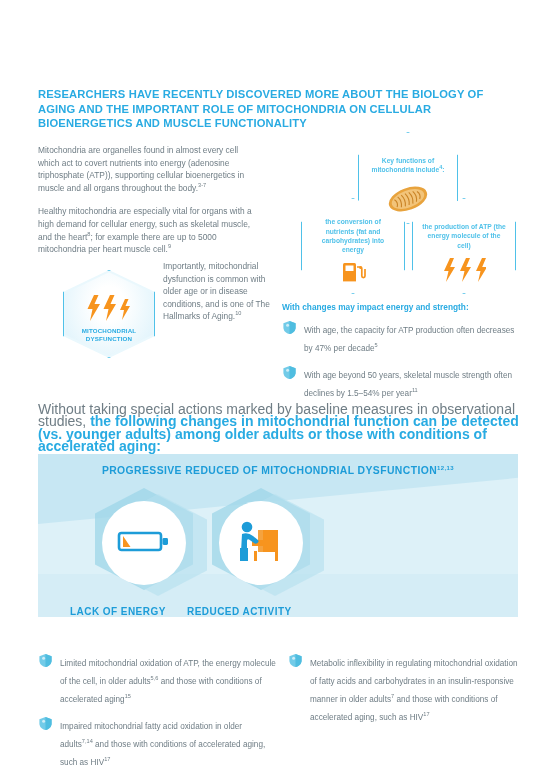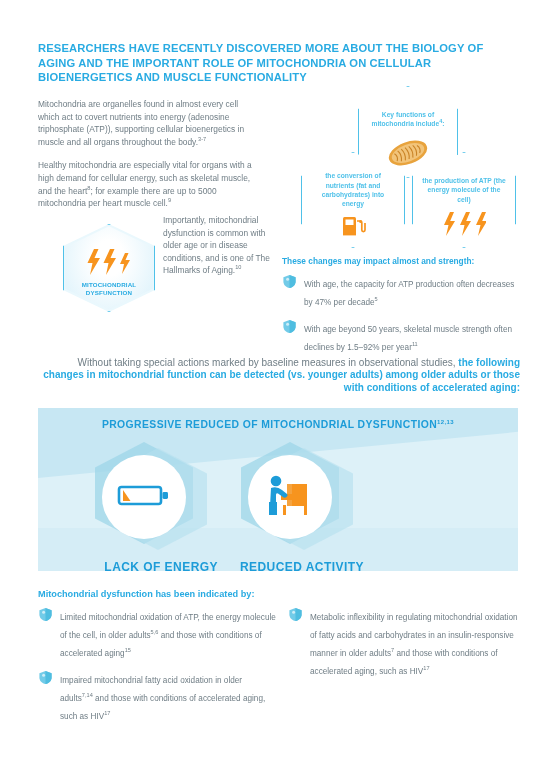--- a/index.html
+++ b/index.html
@@ -2,21 +2,21 @@
 <html><head>
 <meta charset="utf-8">
 <style>
   html,body{margin:0;padding:0;}
   body{
     width:550px;height:777px;overflow:hidden;
     background:#ffffff;
     font-family:"Liberation Sans", sans-serif;
     color:#6d7b82;
   }
-  .page{position:relative;width:550px;height:632px;}
+  .page{position:relative;width:550px;height:632px;margin-top:46px;}
 
   
   .title{
     position:absolute;left:38px;top:41px;width:480px;
     color:#29abe2;font-weight:bold;font-size:11.2px;line-height:14.6px;
     letter-spacing:0.15px;text-transform:uppercase;
   }
 
   
   .para{
@@ -86,21 +86,21 @@
   }
   .bullets{list-style:none;margin:0;padding:0;}
   .bullet{position:relative;padding-left:22px;margin-bottom:9px;}
   .bullet .btxt{font-size:8.2px;line-height:12px;color:#6f7d85;}
   .shield{position:absolute;left:0;top:1px;width:15px;height:15px;}
   #impact-list{position:absolute;left:282px;top:273px;width:238px;}
 
   
   #without{
     position:absolute;left:38px;top:357px;width:482px;
-    font-size:10px;line-height:12.4px;color:#6f7d85;text-align:right;
+    font-size:14px;line-height:12.4px;color:#6f7d85;
   }
   #without b{color:#29abe2;}
 
   
   #panel{
     position:absolute;left:38px;top:408px;width:480px;height:163px;
     background:#c7e7f3;overflow:hidden;
   }
   #panel-wash{
     position:absolute;left:-20px;top:72px;width:540px;height:120px;
@@ -110,38 +110,38 @@
   #panel-wash2{
     position:absolute;left:0px;top:120px;width:520px;height:70px;
     background:#d5edf6;
   }
   #panel-title{
     position:absolute;left:0;right:0;top:11px;text-align:center;
     color:#1d9cd8;font-weight:bold;font-size:10.4px;letter-spacing:.4px;
   }
   #panel-title sup{font-size:6px;}
   .sym{position:absolute;top:34px;width:132px;height:118px;}
-  #sym-0{left:40px;} #sym-1{left:186px;} #sym-2{left:308px;}
+  #sym-0{left:40px;} #sym-1{left:157px;} #sym-2{left:308px;}
   .sym-hexbg{
     position:absolute;left:17px;top:0px;width:98px;height:102px;
     background:#9ed5e8;opacity:.75;
     clip-path:polygon(50% 0%,100% 25%,100% 75%,50% 100%,0% 75%,0% 25%);
   }
   .sym-hexbg2{
     position:absolute;left:31px;top:6px;width:98px;height:102px;
     background:#b4dfee;opacity:.6;
     clip-path:polygon(50% 0%,100% 25%,100% 75%,50% 100%,0% 75%,0% 25%);
   }
   .sym-circle{
     position:absolute;left:24px;top:13px;width:84px;height:84px;border-radius:50%;
     background:#ffffff;display:flex;align-items:center;justify-content:center;
   }
   .sym-cap{
-    position:absolute;left:-8px;right:-8px;top:118px;text-align:right;
-    color:#1d9cd8;font-weight:bold;font-size:12px;letter-spacing:.45px;
+    position:absolute;left:-8px;right:-8px;top:118px;text-align:left;
+    color:#1d9cd8;font-weight:bold;font-size:10px;letter-spacing:.45px;
   }
 
   
   #bottom-head{
     position:absolute;left:38px;top:589px;width:480px;
     color:#29abe2;font-weight:bold;font-size:9.2px;
   }
   #bot-left{position:absolute;left:38px;top:606px;width:238px;}
   #bot-right{position:absolute;left:288px;top:606px;width:232px;}
 </style>
@@ -216,41 +216,41 @@
       </svg>
     </div>
     <div id="dysf-label">
       <span>MITOCHONDRIAL</span><br>
       <span>DYSFUNCTION</span>
     </div>
   </div>
 
   <div id="importantly" class="para"><span>Importantly, mitochondrial dysfunction is common with older age or in disease conditions, and is one of The Hallmarks of Aging.</span><sup>10</sup></div>
 
-  <div id="impact-head">These changes may impact almost and strength:</div>
+  <div id="impact-head">With changes may impact energy and strength:</div>
   <ul id="impact-list" class="bullets">
     <li class="bullet">
       <span class="shield">
         <svg width="15" height="15" viewBox="0 0 15 15">
             <path d="M7.5 1 L13.6 3.3 v4.1 c0 3.4 -2.6 5.9 -6.1 6.6 C4 13.3 1.4 10.8 1.4 7.4 V3.3 Z" fill="#72cbe8"></path>
             <path d="M7.5 1 L13.6 3.3 v4.1 c0 3.4 -2.6 5.9 -6.1 6.6 Z" fill="#4fbde0"></path>
             <circle cx="5.6" cy="5.3" r="1.5" fill="#ffffff" opacity=".65"></circle>
           </svg>
       </span>
       <span class="btxt"><span>With age, the capacity for ATP production often decreases by 47% per decade</span><sup>5</sup></span>
     </li>
     <li class="bullet">
       <span class="shield">
         <svg width="15" height="15" viewBox="0 0 15 15">
             <path d="M7.5 1 L13.6 3.3 v4.1 c0 3.4 -2.6 5.9 -6.1 6.6 C4 13.3 1.4 10.8 1.4 7.4 V3.3 Z" fill="#72cbe8"></path>
             <path d="M7.5 1 L13.6 3.3 v4.1 c0 3.4 -2.6 5.9 -6.1 6.6 Z" fill="#4fbde0"></path>
             <circle cx="5.6" cy="5.3" r="1.5" fill="#ffffff" opacity=".65"></circle>
           </svg>
       </span>
-      <span class="btxt"><span>With age beyond 50 years, skeletal muscle strength often declines by 1.5–92% per year</span><sup>11</sup></span>
+      <span class="btxt"><span>With age beyond 50 years, skeletal muscle strength often declines by 1.5–54% per year</span><sup>11</sup></span>
     </li>
   </ul>
 
   <div id="without"><span>Without taking special actions marked by baseline measures in observational studies, </span><b>the following changes in mitochondrial function can be detected (vs. younger adults) among older adults or those with conditions of accelerated aging:</b></div>
 
   <div id="panel">
     <div id="panel-wash"></div>
     <div id="panel-wash2"></div>
 
     <div id="panel-title"><span>PROGRESSIVE REDUCED OF MITOCHONDRIAL DYSFUNCTION</span><sup>12,13</sup></div>
@@ -285,21 +285,20 @@
             <path d="M8 16 q6 -2 11 2 l5 4 q1.5 1.5 -0.5 3 q-2 1.5 -3.5 0 l-5 -3.5 q-2 -1 -2 1.5 L13 34 h-6 Z" fill="#1d9cd8"></path>
             <rect x="6" y="30" width="8" height="13" fill="#1d9cd8"></rect>
           </svg>
         </span>
       </div>
       <div class="sym-cap">REDUCED ACTIVITY</div>
     </div>
 
   </div>
 
-  <div id="bottom-head">Mitochondrial dysfunction has been indicated by:</div>
 
   <ul id="bot-left" class="bullets">
     <li class="bullet">
       <span class="shield">
         <svg width="15" height="15" viewBox="0 0 15 15">
             <path d="M7.5 1 L13.6 3.3 v4.1 c0 3.4 -2.6 5.9 -6.1 6.6 C4 13.3 1.4 10.8 1.4 7.4 V3.3 Z" fill="#72cbe8"></path>
             <path d="M7.5 1 L13.6 3.3 v4.1 c0 3.4 -2.6 5.9 -6.1 6.6 Z" fill="#4fbde0"></path>
             <circle cx="5.6" cy="5.3" r="1.5" fill="#ffffff" opacity=".65"></circle>
           </svg>
       </span>

